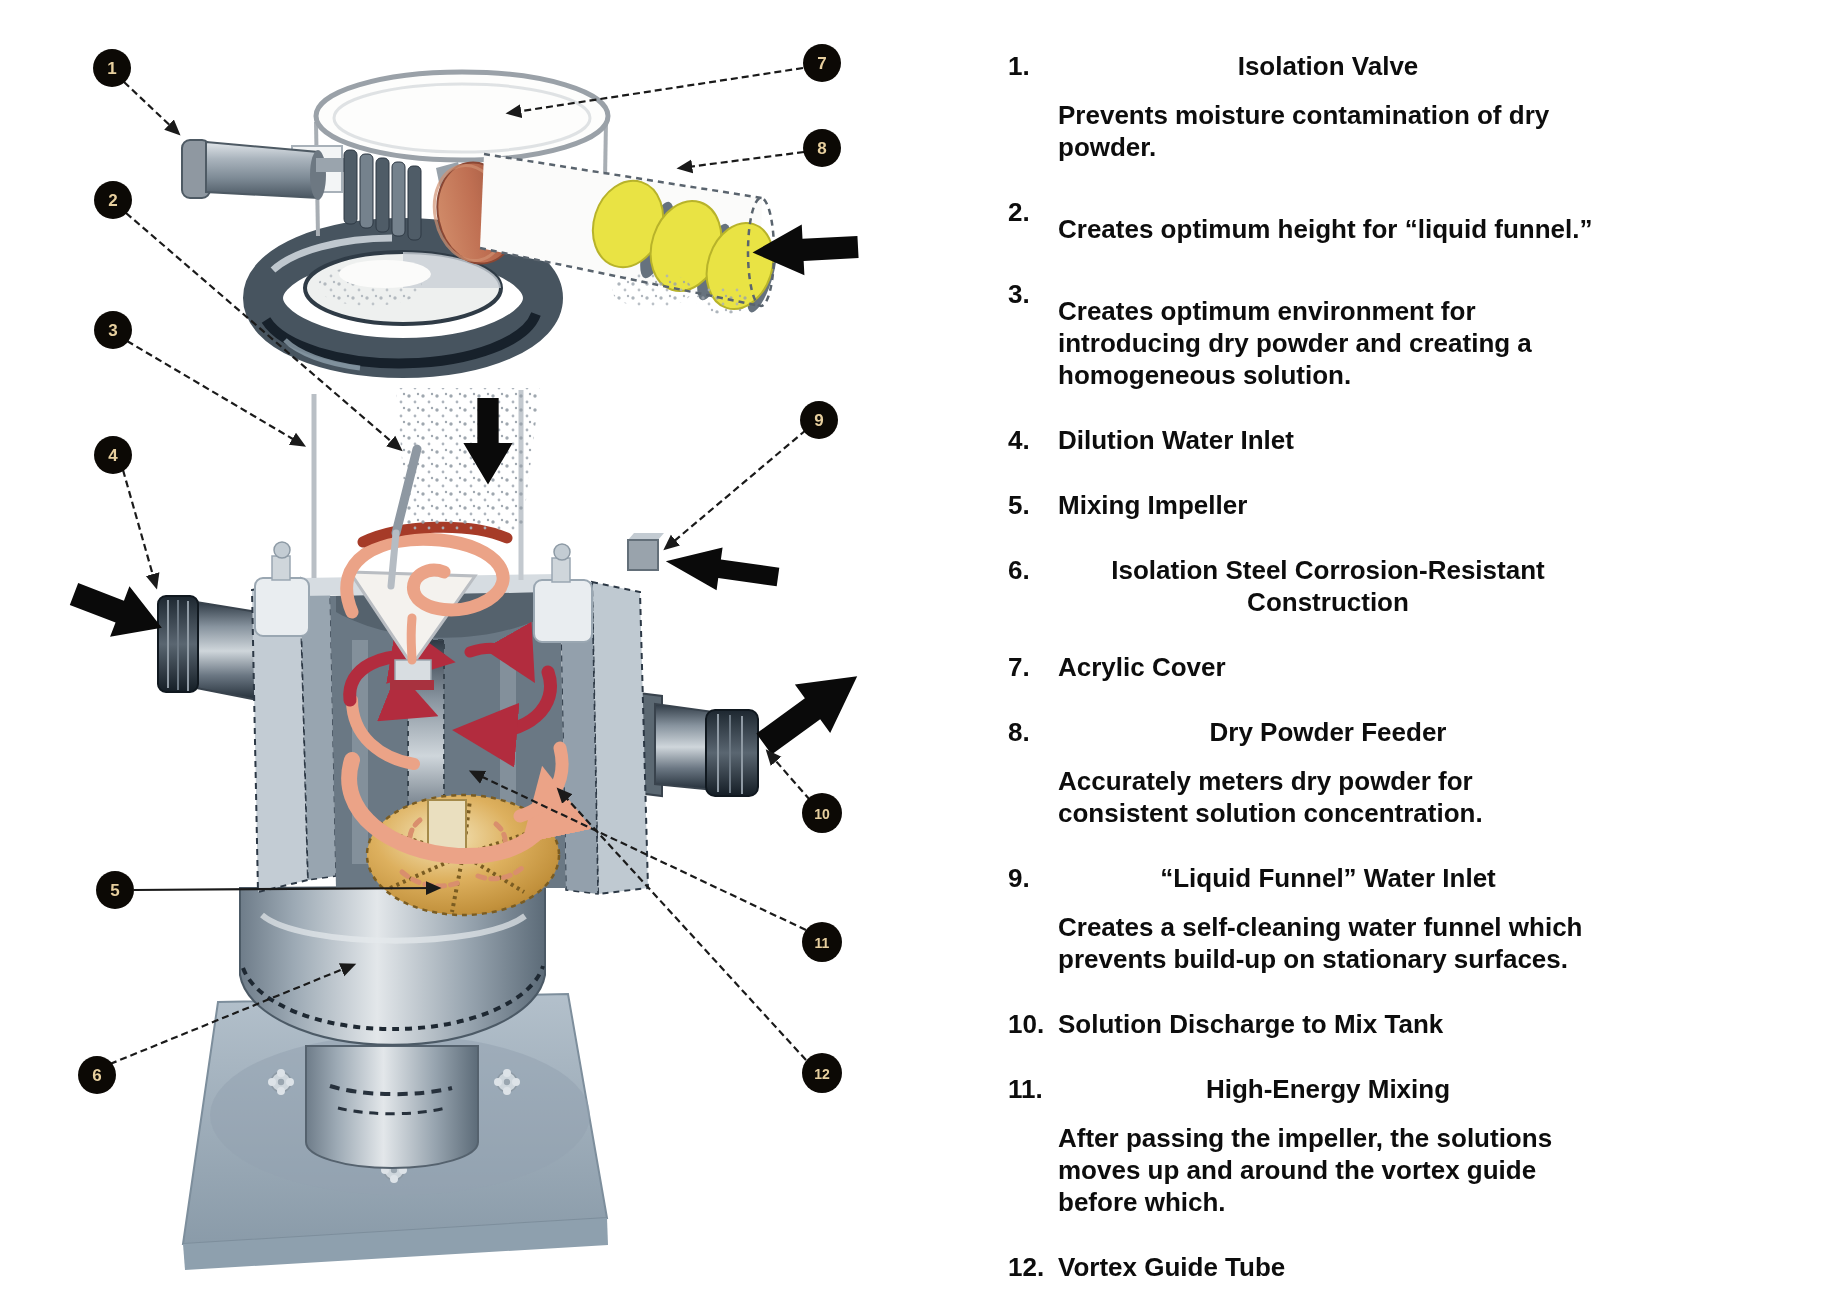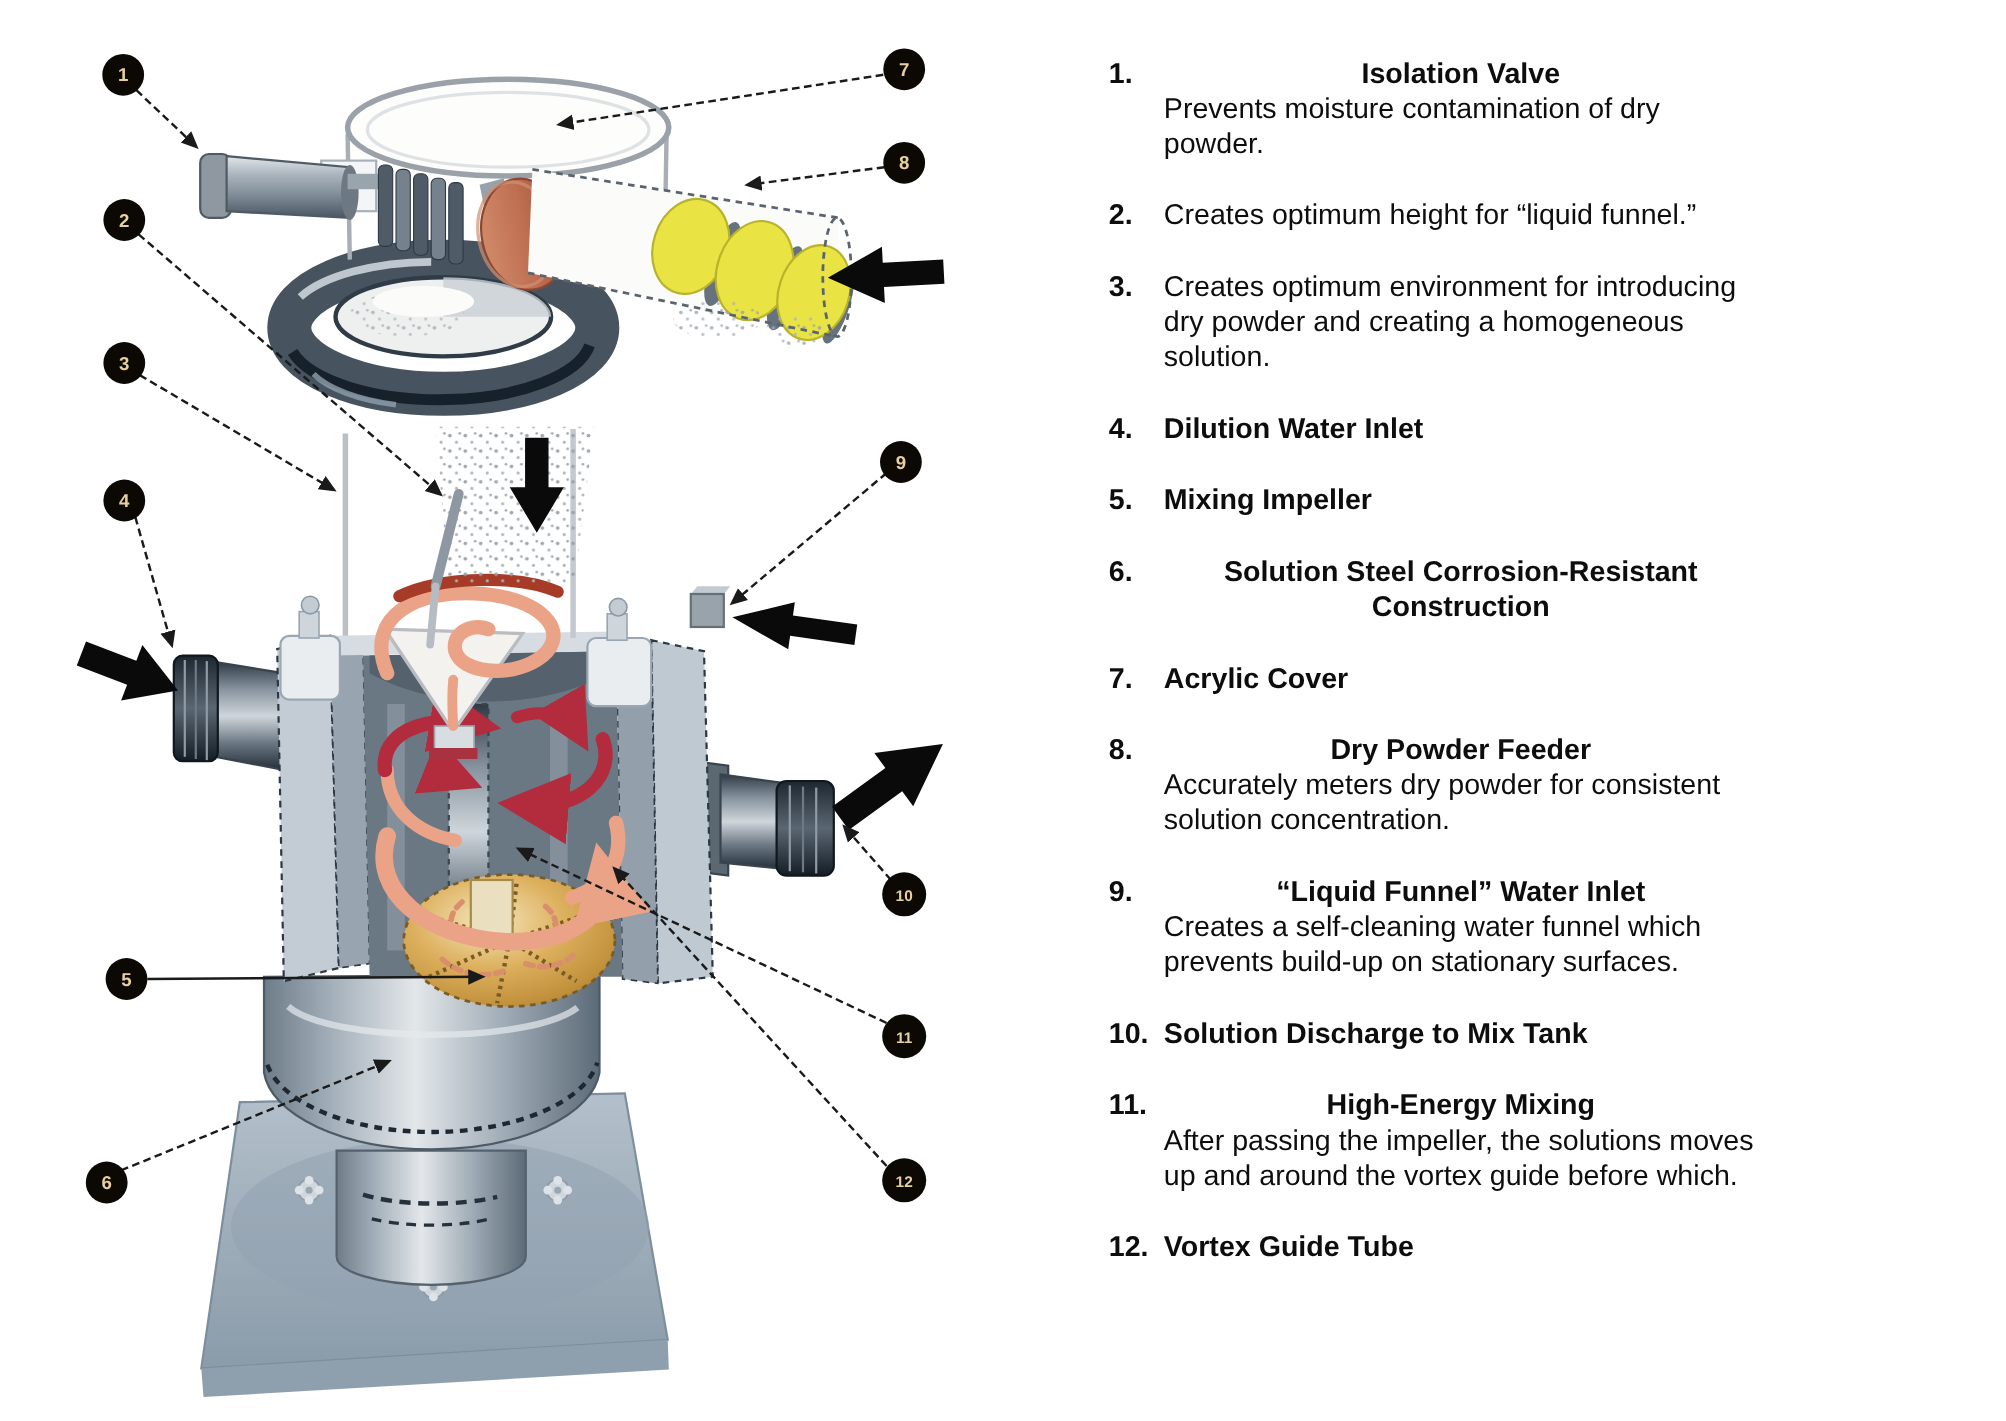--- a/index.html
+++ b/index.html
@@ -5,21 +5,21 @@
   html,body{margin:0;padding:0;background:#fff;}
   .page{position:relative;width:1824px;height:1292px;background:#ffffff;overflow:hidden;
         font-family:"Liberation Sans", sans-serif;}
   .diagram{position:absolute;left:0;top:0;}
   .legend{position:absolute;left:1008px;top:50px;width:590px;color:#0d0d0d;
           font-size:26px;line-height:32px;}
   .legend ol{list-style:none;margin:0;padding:0;}
   .legend li{display:flex;margin-bottom:33px;}
   .legend .num{flex:none;width:50px;font-weight:bold;}
   .legend .title{font-weight:bold;text-align:center;}
-  .legend .desc{font-weight:normal;}
+  .legend .desc{font-weight:bold;margin-top:17px;}
   .legend .desc:empty{display:none;}
   text.co{font-family:"Liberation Sans", sans-serif;font-weight:bold;fill:#e7cf9e;}
 </style>
 </head>
 <body>
 
 <div class="page">
 
 <svg class="diagram" width="1000" height="1292" viewBox="0 0 1000 1292">
   <defs>
@@ -363,21 +363,21 @@
     </li>
     <li>
       <span class="num">5.</span>
       <div class="body">
             <div class="title">Mixing Impeller</div>
           </div>
     </li>
     <li>
       <span class="num">6.</span>
       <div class="body">
-            <div class="title">Solution Steel Corrosion-Resistant Construction</div>
+            <div class="title">Isolation Steel Corrosion-Resistant Construction</div>
       </div>
     </li>
     <li>
       <span class="num">7.</span>
       <div class="body">
             <div class="title">Acrylic Cover</div>
       </div>
     </li>
     <li>
       <span class="num">8.</span>

